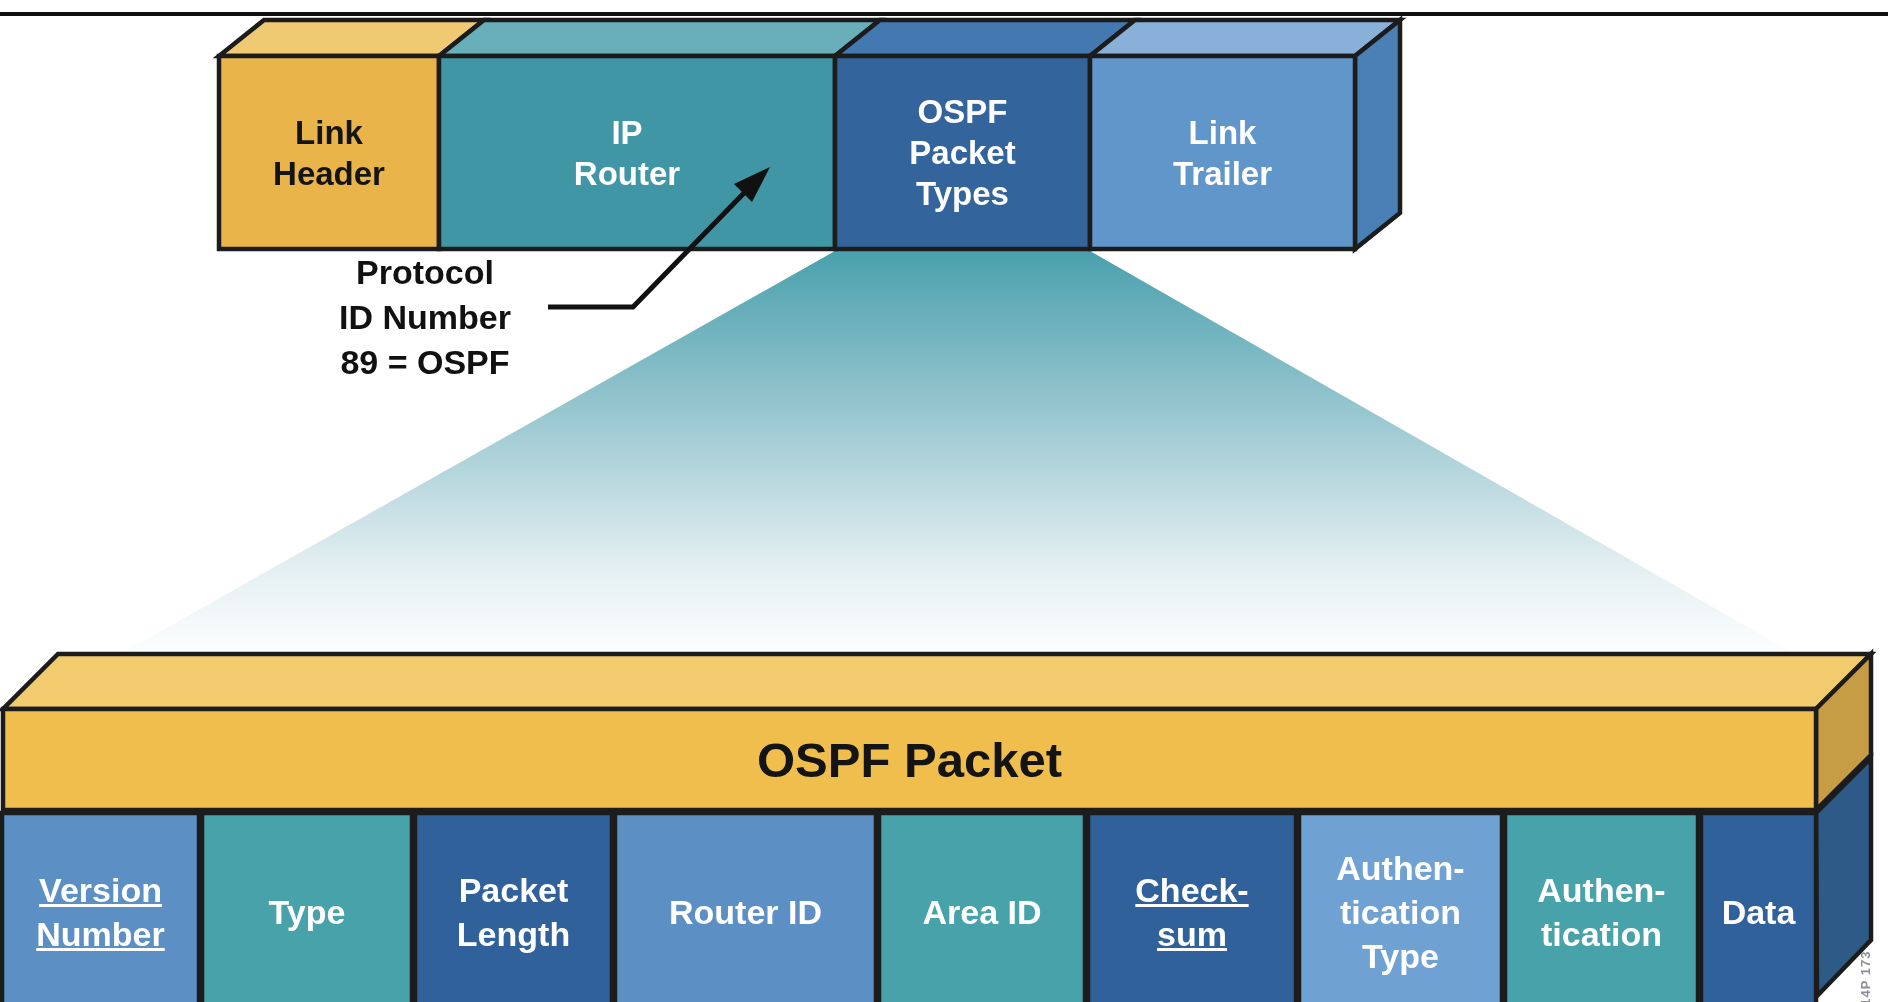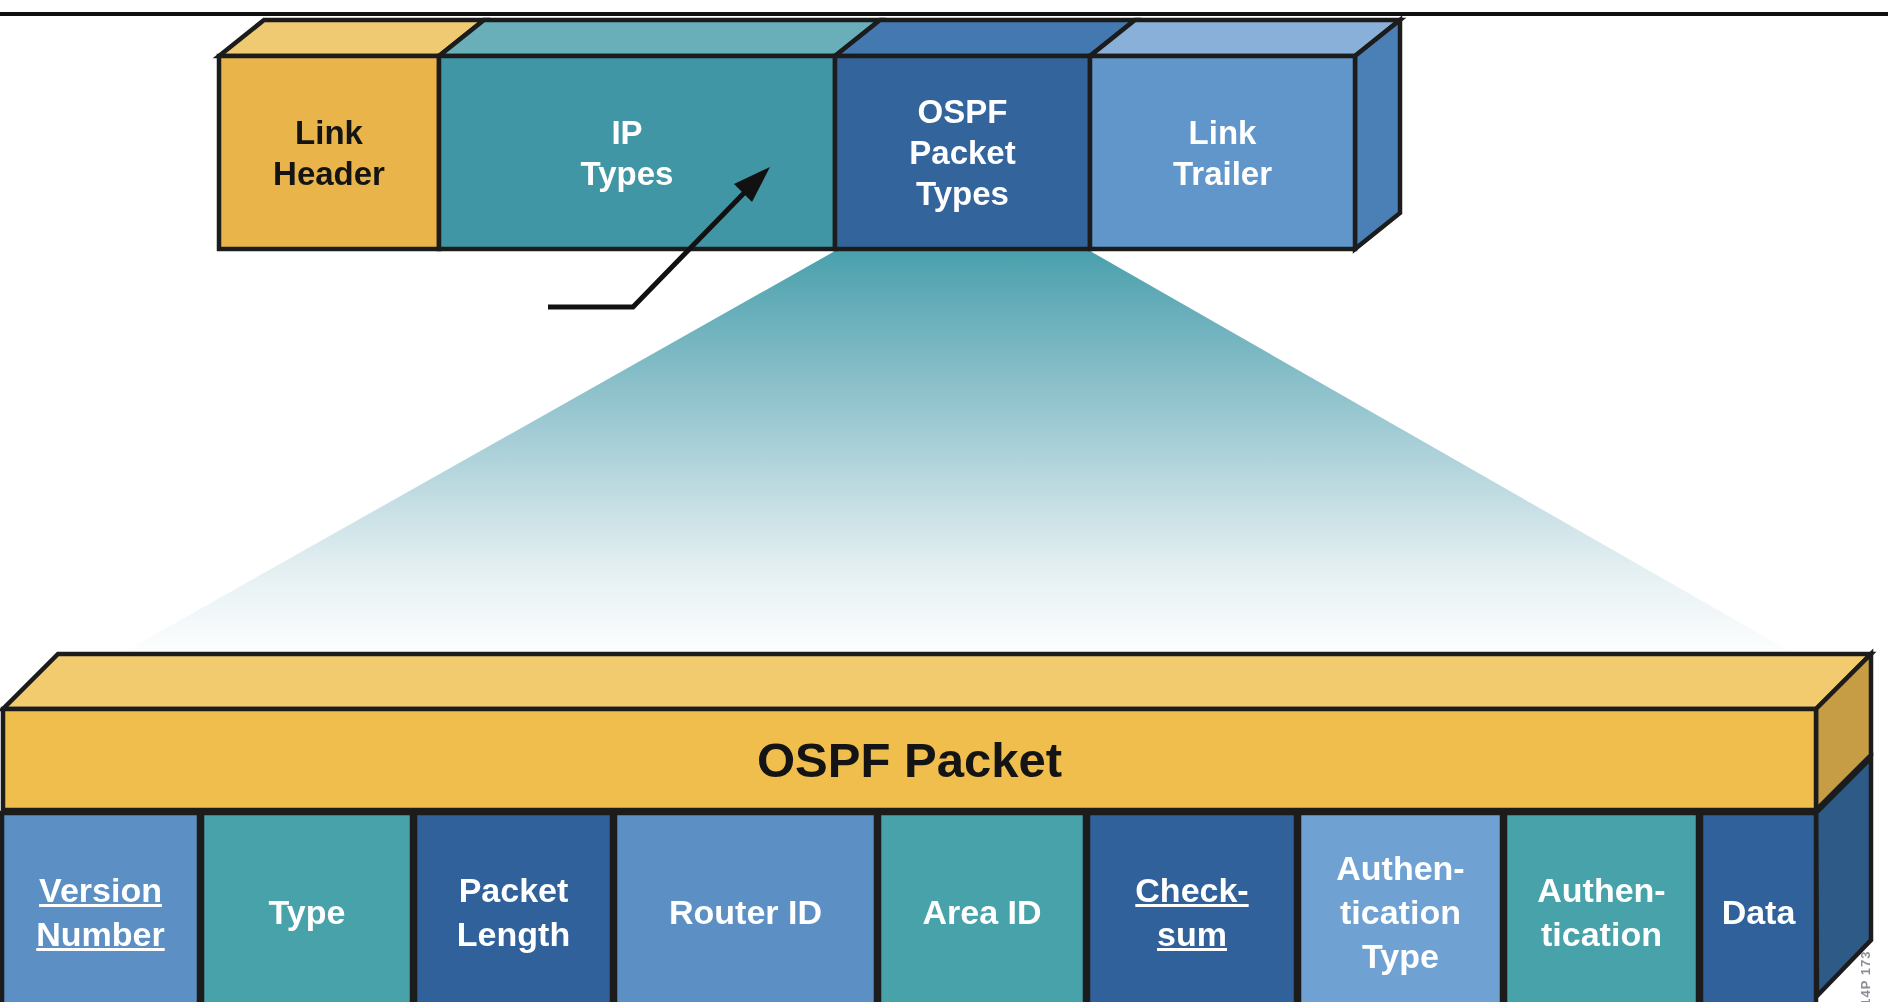--- a/index.html
+++ b/index.html
@@ -74,27 +74,30 @@
     <rect x="1088" y="801" width="208" height="197" fill="#30619B"></rect>
     <rect x="1299" y="801" width="203" height="197" fill="#6FA2D3"></rect>
     <rect x="1505" y="801" width="193" height="197" fill="#47A2AA"></rect>
     <rect x="1701" y="801" width="115" height="197" fill="#30619B"></rect>
   </g>
 </svg>
 
 <div class="lbl topbar-lbl t-dark" style="left:219px;top:44px;width:220px;height:193px;">Link
 Header</div>
 <div class="lbl topbar-lbl t-white" style="left:429px;top:44px;width:396px;height:193px;">IP
-Types</div>
+Router</div>
 <div class="lbl topbar-lbl t-white" style="left:835px;top:44px;width:255px;height:193px;">OSPF
 Packet
 Types</div>
 <div class="lbl topbar-lbl t-white" style="left:1090px;top:44px;width:265px;height:193px;">Link
 Trailer</div>
 
+<div class="lbl note-lbl" style="left:270px;top:236px;width:310px;height:138px;">Protocol
+ID Number
+89 = OSPF</div>
 
 <div class="lbl band-lbl t-dark" style="left:3px;top:697px;width:1813px;height:101px;">OSPF Packet</div>
 
 <div class="lbl row-lbl t-white" style="left:2px;top:801px;width:197px;height:197px;text-decoration:underline;">Version
 Number</div>
 <div class="lbl row-lbl t-white" style="left:202px;top:801px;width:210px;height:197px;">Type</div>
 <div class="lbl row-lbl t-white" style="left:415px;top:801px;width:197px;height:197px;">Packet
 Length</div>
 <div class="lbl row-lbl t-white" style="left:615px;top:801px;width:261px;height:197px;">Router ID</div>
 <div class="lbl row-lbl t-white" style="left:879px;top:801px;width:206px;height:197px;text-align:right;">Area ID</div>

